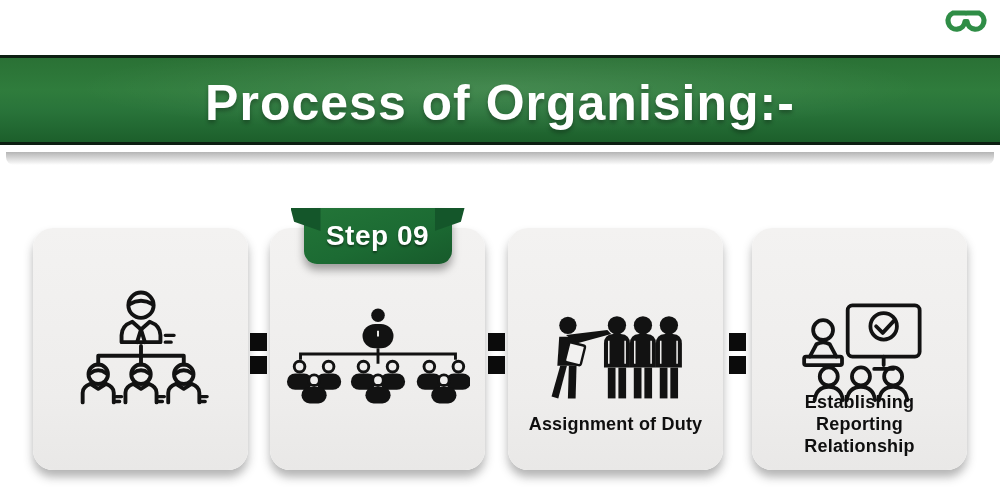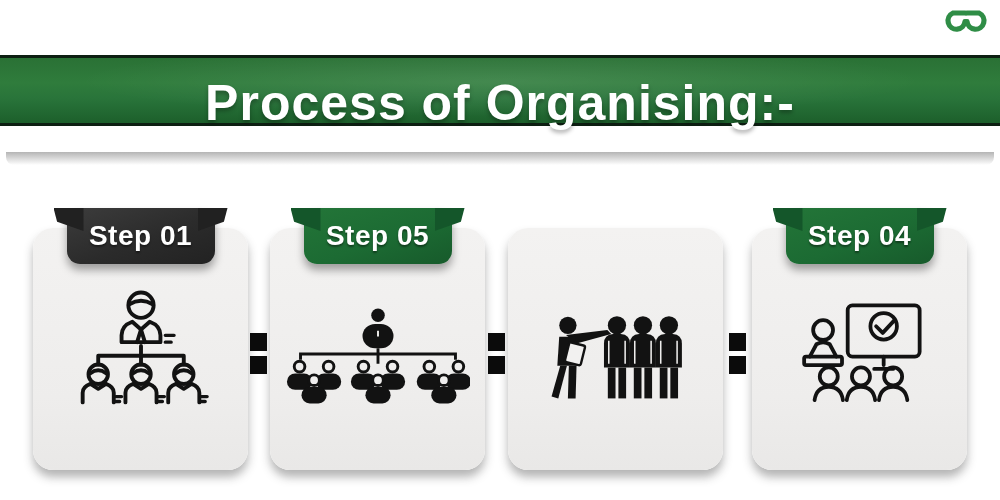--- a/index.html
+++ b/index.html
@@ -3,21 +3,21 @@
 <meta charset="utf-8">
 <style>
   html,body{margin:0;padding:0;background:#fff;}
   .page{position:relative;width:1000px;height:500px;background:#ffffff;overflow:hidden;
         font-family:"Liberation Sans", sans-serif;}
 
   
   .logo{position:absolute;top:5px;right:8px;width:52px;height:30px;}
 
   
-  .banner{position:absolute;left:0;top:55px;width:1000px;height:71px;box-sizing:border-box;
+  .banner{position:absolute;left:0;top:55px;width:1000px;height:90px;box-sizing:border-box;
           border-top:3px solid #0d1f12;border-bottom:3px solid #0d1f12;
           background:
             radial-gradient(ellipse at 50% 35%, rgba(255,255,255,0.10), rgba(255,255,255,0) 60%),
             linear-gradient(180deg,#2a7135 0%,#2f7c3c 38%,#29743a 62%,#1c5f2b 100%);}
   .banner-title{width:100%;height:91px;line-height:91px;text-align:center;color:#ffffff;
           font-size:50px;font-weight:800;letter-spacing:1px;
           text-shadow:0 3px 4px rgba(0,0,0,0.30);}
   .banner-shadow{position:absolute;left:6px;top:152px;width:988px;height:13px;
           background:linear-gradient(180deg,rgba(120,120,120,0.55),rgba(255,255,255,0));
           border-radius:0 0 8px 8px;}
@@ -74,23 +74,20 @@
       </g>
     </svg>
   </div>
 
   <div class="banner">
     <div class="banner-title">Process of Organising:-</div>
   </div>
   <div class="banner-shadow"></div>
 
   <div class="card c1">
-    <div class="tab dark">
-      <span class="tab-label">Step 01</span>
-    </div>
     <div class="icon-wrap">
       <svg width="140" height="118" viewBox="0 0 144 118" fill="none" stroke="#121212" stroke-width="4" stroke-linecap="round" stroke-linejoin="round" aria-hidden="true">
         <circle cx="72" cy="16" r="13"></circle>
         <path d="M60 15 Q72 8 84 15"></path>
         <path d="M52 54 V47 Q52 37 63 33 L72 41 L81 33 Q92 37 92 47 V54 Z"></path>
         <path d="M72 41 L68 54 M72 41 L76 54"></path>
         <path d="M97 47 h9 M97 54 h6" stroke-width="3.5"></path>
         <path d="M72 58 V68 M28 68 H116 M28 68 V77 M72 68 V77 M116 68 V77"></path>
         <g>
           <circle cx="28" cy="87" r="10"></circle>
@@ -109,21 +106,21 @@
             <path d="M108 86 Q116 80 124 86"></path>
           <path d="M100 116 V106 Q100 100 108 97 L116 102 L124 97 Q132 100 132 106 V116"></path>
           <path d="M134 110 h6 M134 115 h4" stroke-width="3.5"></path>
         </g>
       </svg>
     </div>
   </div>
 
   <div class="card c2">
     <div class="tab green">
-      <span class="tab-label">Step 05</span>
+      <span class="tab-label">Step 09</span>
     </div>
     <div class="icon-wrap">
       <svg width="184" height="102" viewBox="0 0 190 102" aria-hidden="true">
         <circle cx="95" cy="10" r="7" fill="#121212"></circle>
         <rect x="79" y="19" width="32" height="25" rx="13" fill="#121212"></rect>
         <path d="M95 26 v6" stroke="#efeeed" stroke-width="2"></path>
         <path d="M95 44 V50 M15 56 V50 H175 V56 M95 50 V60" fill="none" stroke="#121212" stroke-width="3"></path>
         <g stroke="#121212" stroke-width="3">
           <circle cx="14" cy="63" r="5.5" fill="#efeeed"></circle>
             <rect x="1" y="70" width="26" height="17" rx="8.5" fill="#121212" stroke="none"></rect>
@@ -173,43 +170,46 @@
         </g>
         <g>
           <circle cx="134" cy="12" r="9.5"></circle>
           <path d="M120.5 56 V31 Q120.5 21.5 130 21 H138 Q147.5 21.5 147.5 31 V56 Z"></path>
           <path d="M125.5 28 V52 M142.5 28 V52" stroke="#eeedec" stroke-width="1.6" fill="none"></path>
           <rect x="124.5" y="56" width="8" height="32"></rect>
             <rect x="135.5" y="56" width="8" height="32"></rect>
         </g>
       </svg>
     </div>
+    <div class="caption">
+      <div class="caption-inner">Assignment of Duty</div>
+    </div>
   </div>
 
   <div class="card c4">
-    <div class="tab green">
-      <span class="tab-label">Step 04</span>
-    </div>
     <div class="icon-wrap">
       <svg width="142" height="112" viewBox="0 0 150 112" fill="none" stroke="#121212" stroke-width="4" stroke-linecap="round" stroke-linejoin="round" aria-hidden="true">
         <rect x="62" y="10" width="76" height="54" rx="5"></rect>
         <circle cx="100" cy="32" r="14"></circle>
         <path d="M92 32 l7 7 l12 -13"></path>
         <path d="M100 64 v9 M90 77 h20"></path>
         <circle cx="36" cy="36" r="10.5"></circle>
         <path d="M22 64 L29 51 Q36 47 43 51 L50 64"></path>
         <rect x="16" y="64" width="40" height="9" rx="2"></rect>
         <circle cx="42" cy="85" r="9.5"></circle>
           <path d="M27 110 Q29 96 42 96 Q55 96 57 110"></path>
         <circle cx="76" cy="85" r="9.5"></circle>
           <path d="M61 110 Q63 96 76 96 Q89 96 91 110"></path>
         <circle cx="110" cy="85" r="9.5"></circle>
           <path d="M95 110 Q97 96 110 96 Q123 96 125 110"></path>
       </svg>
     </div>
+    <div class="caption">
+      <div class="caption-inner">Establishing Reporting Relationship</div>
+    </div>
   </div>
 
   <div class="conn" style="left:250px;top:333px;"></div>
   <div class="conn" style="left:250px;top:356px;"></div>
   <div class="conn" style="left:488px;top:333px;"></div>
   <div class="conn" style="left:488px;top:356px;"></div>
   <div class="conn" style="left:729px;top:333px;"></div>
   <div class="conn" style="left:729px;top:356px;"></div>
 
 </div>

